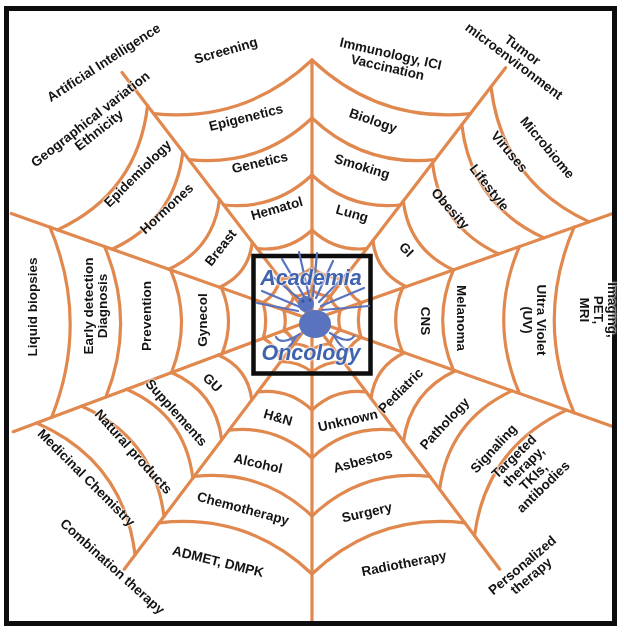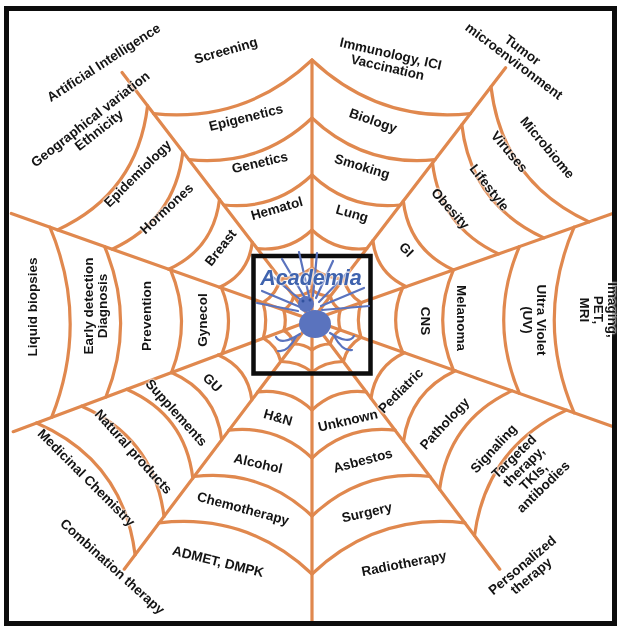--- a/index.html
+++ b/index.html
@@ -169,13 +169,14 @@
 Diagnosis</div>
       <div class="weblabel" style="left: 33px; top: 307px; color: rgb(20, 20, 20); transform: translate(-50%, -50%) rotate(-90deg);">Liquid biopsies</div>
       <div class="weblabel" style="left: 221px; top: 248px; color: rgb(20, 20, 20); transform: translate(-50%, -50%) rotate(-52deg);">Breast</div>
       <div class="weblabel" style="left: 167px; top: 209px; color: rgb(20, 20, 20); transform: translate(-50%, -50%) rotate(-43deg);">Hormones</div>
       <div class="weblabel" style="left: 138px; top: 174px; color: rgb(20, 20, 20); transform: translate(-50%, -50%) rotate(-45deg);">Epidemiology</div>
       <div class="weblabel" style="left: 95px; top: 125px; color: rgb(20, 20, 20); transform: translate(-50%, -50%) rotate(-38deg);">Geographical variation
 Ethnicity</div>
       <div class="weblabel" style="left: 104px; top: 63px; color: rgb(20, 20, 20); transform: translate(-50%, -50%) rotate(-33deg);">Artificial Intelligence</div>
     </div>
   <div class="center-title" id="title-top" style="left: 311px; top: 278px; color: rgb(63, 99, 174); text-align: right;">Academia</div>
+  <div class="center-title" id="title-bottom" style="left: 311px; top: 353px; color: rgb(63, 99, 174);">Oncology</div>
 </div>
 
 </body></html>

